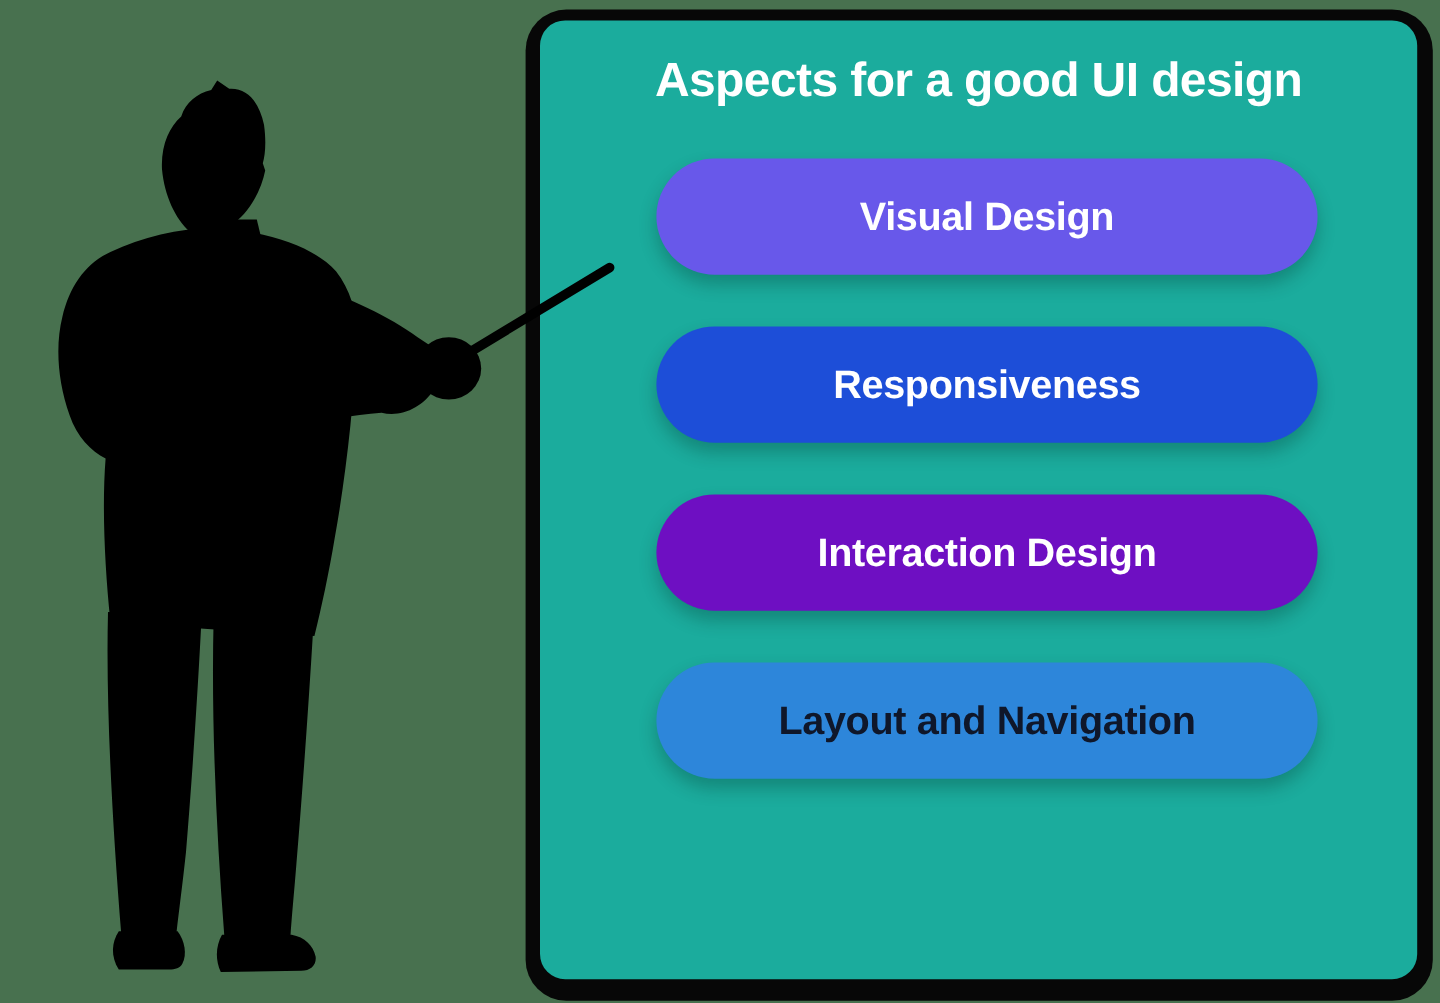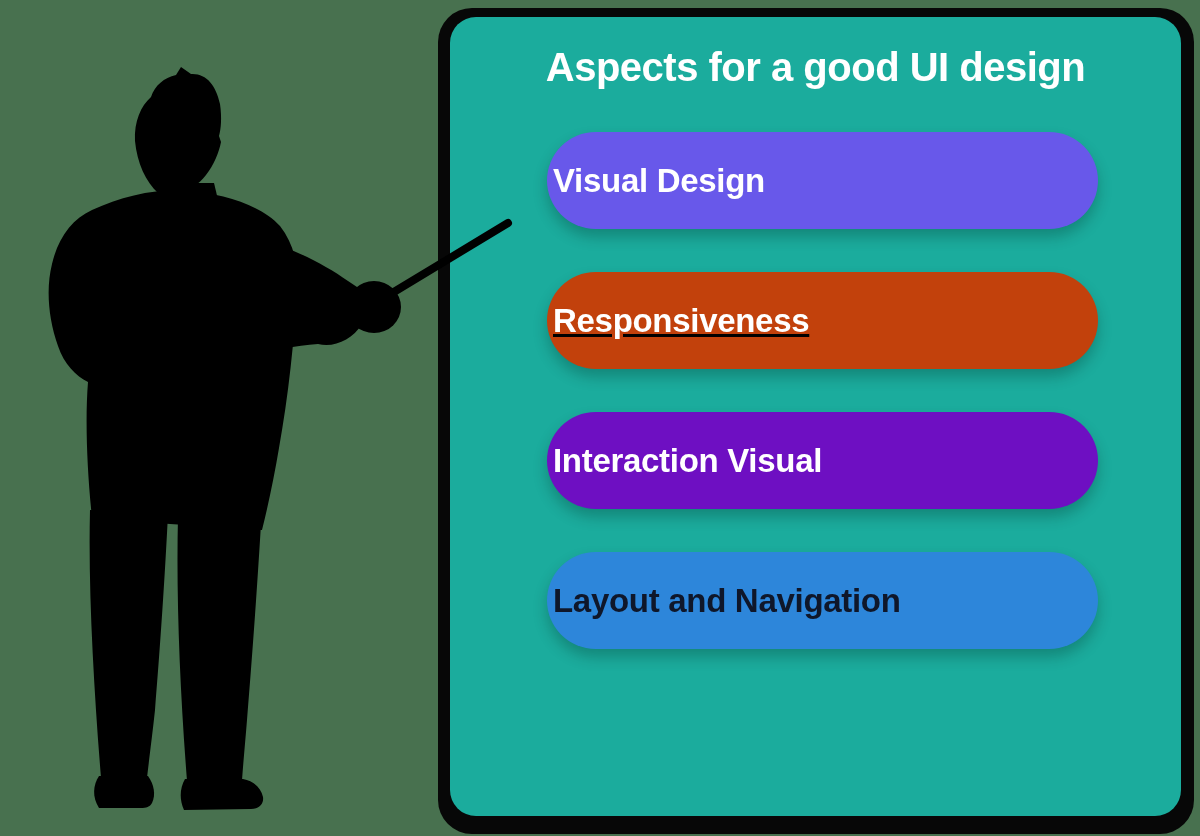--- a/index.html
+++ b/index.html
@@ -43,20 +43,21 @@
     flex-direction:column;
     gap:43px;
   }
   .pill{
     margin-left:97px;
     width:551px;height:97px;
     border-radius:49px;
     border:none;
     display:flex;
     align-items:center;
+    justify-content:center;
     box-shadow:0 8px 14px rgba(0,40,34,0.28);
     cursor:pointer;
   }
   .pill-label{
     color:#fff;
     font-size:33px;
     font-weight:700;
     letter-spacing:-0.3px;
   }
   
@@ -66,32 +67,32 @@
     z-index:5;
     pointer-events:none;
   }
 </style>
 </head>
 <body>
 
 <div class="stage" style="background-color: rgb(72, 113, 79);">
 
   <div class="board-outer" style="background-color: rgb(7, 7, 7);">
-    <div class="board-inner" style="background-color: rgb(27, 172, 157);">
+    <div class="board-inner" style="background-color: rgb(27, 172, 157); border-radius: 21px;">
       <h1 class="board-title" style="color: rgb(255, 255, 255);">Aspects for a good UI design</h1>
 
       <div class="pill-list">
         <button class="pill" style="background-color: rgb(104, 88, 234);">
           <span class="pill-label" style="color: rgb(255, 255, 255);">Visual Design</span>
         </button>
-        <button class="pill" style="background-color: #c2410c; text-decoration: underline;">
+        <button class="pill" style="background-color: #1d4ed8;">
           <span class="pill-label" style="color: rgb(255, 255, 255);">Responsiveness</span>
         </button>
         <button class="pill" style="background-color: rgb(110, 15, 194);">
-          <span class="pill-label" style="color: rgb(255, 255, 255);">Interaction Visual</span>
+          <span class="pill-label" style="color: rgb(255, 255, 255);">Interaction Design</span>
         </button>
         <button class="pill" style="background-color: rgb(45, 134, 218);">
           <span class="pill-label" style="color: #0f172a;">Layout and Navigation</span>
         </button>
       </div>
     </div>
   </div>
 
   <svg class="presenter-svg" width="1200" height="836" viewBox="0 0 1200 836">
 

